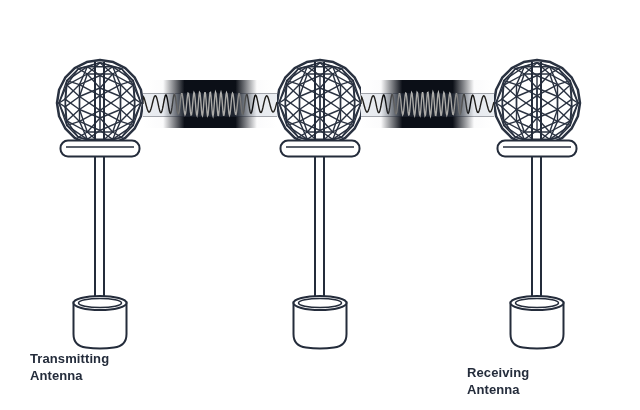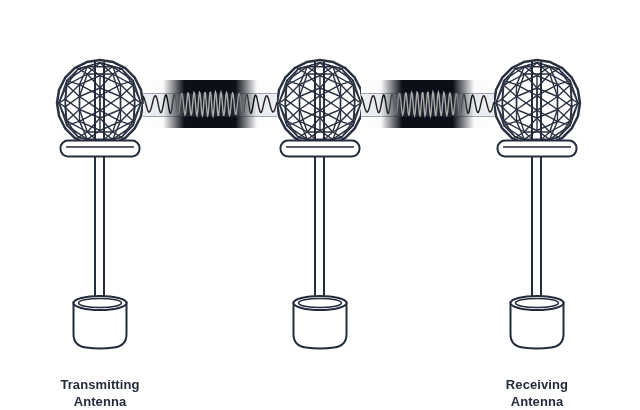--- a/index.html
+++ b/index.html
@@ -9,25 +9,25 @@
   .beam{position:absolute;top:80px;height:48px;
         background:linear-gradient(90deg,#ffffff 0%,#fbfbfc 15%,var(--beam-dark) 31%,var(--beam-dark) 69%,#fbfbfc 85%,#ffffff 100%);}
   .beam-1{left:143px;width:134px;}
   .beam-2{left:361px;width:133px;}
   .beam-strip{position:absolute;left:0;right:0;top:13px;height:22px;
         background:rgba(130,150,175,0.16);
         border-top:1px solid rgba(12,17,28,0.32);
         border-bottom:1px solid rgba(12,17,28,0.32);}
   .beam-wave{position:absolute;left:0;top:0;width:100%;height:100%;mix-blend-mode:difference;display:block;}
   .beam-wave path{fill:none;stroke:var(--wave,#c9ced6);stroke-width:1.4;}
-  .ant-label{position:absolute;top:376px;width:140px;text-align:center;
+  .ant-label{position:absolute;top:350px;width:140px;
         font-weight:700;font-size:13px;line-height:17px;letter-spacing:.1px;color:var(--ink,#242c3b);}
   .label-1{left:30px;}
   .label-2{left:250px;}
-  .label-3{left:467px;}
+  .label-3{left:467px;margin-top:14px;}
 </style>
 </head>
 <body>
 
 <div class="stage" style="--ink: #242c3b; --bg: #ffffff; --beam-dark: #0b0f17; --wave: #c9ced6;">
 
   <svg id="diagram" width="640" height="410" viewBox="0 0 640 410">
       <g>
         <g stroke="#242c3b" stroke-width="2">
           <line x1="95" y1="62" x2="95" y2="300"></line>

